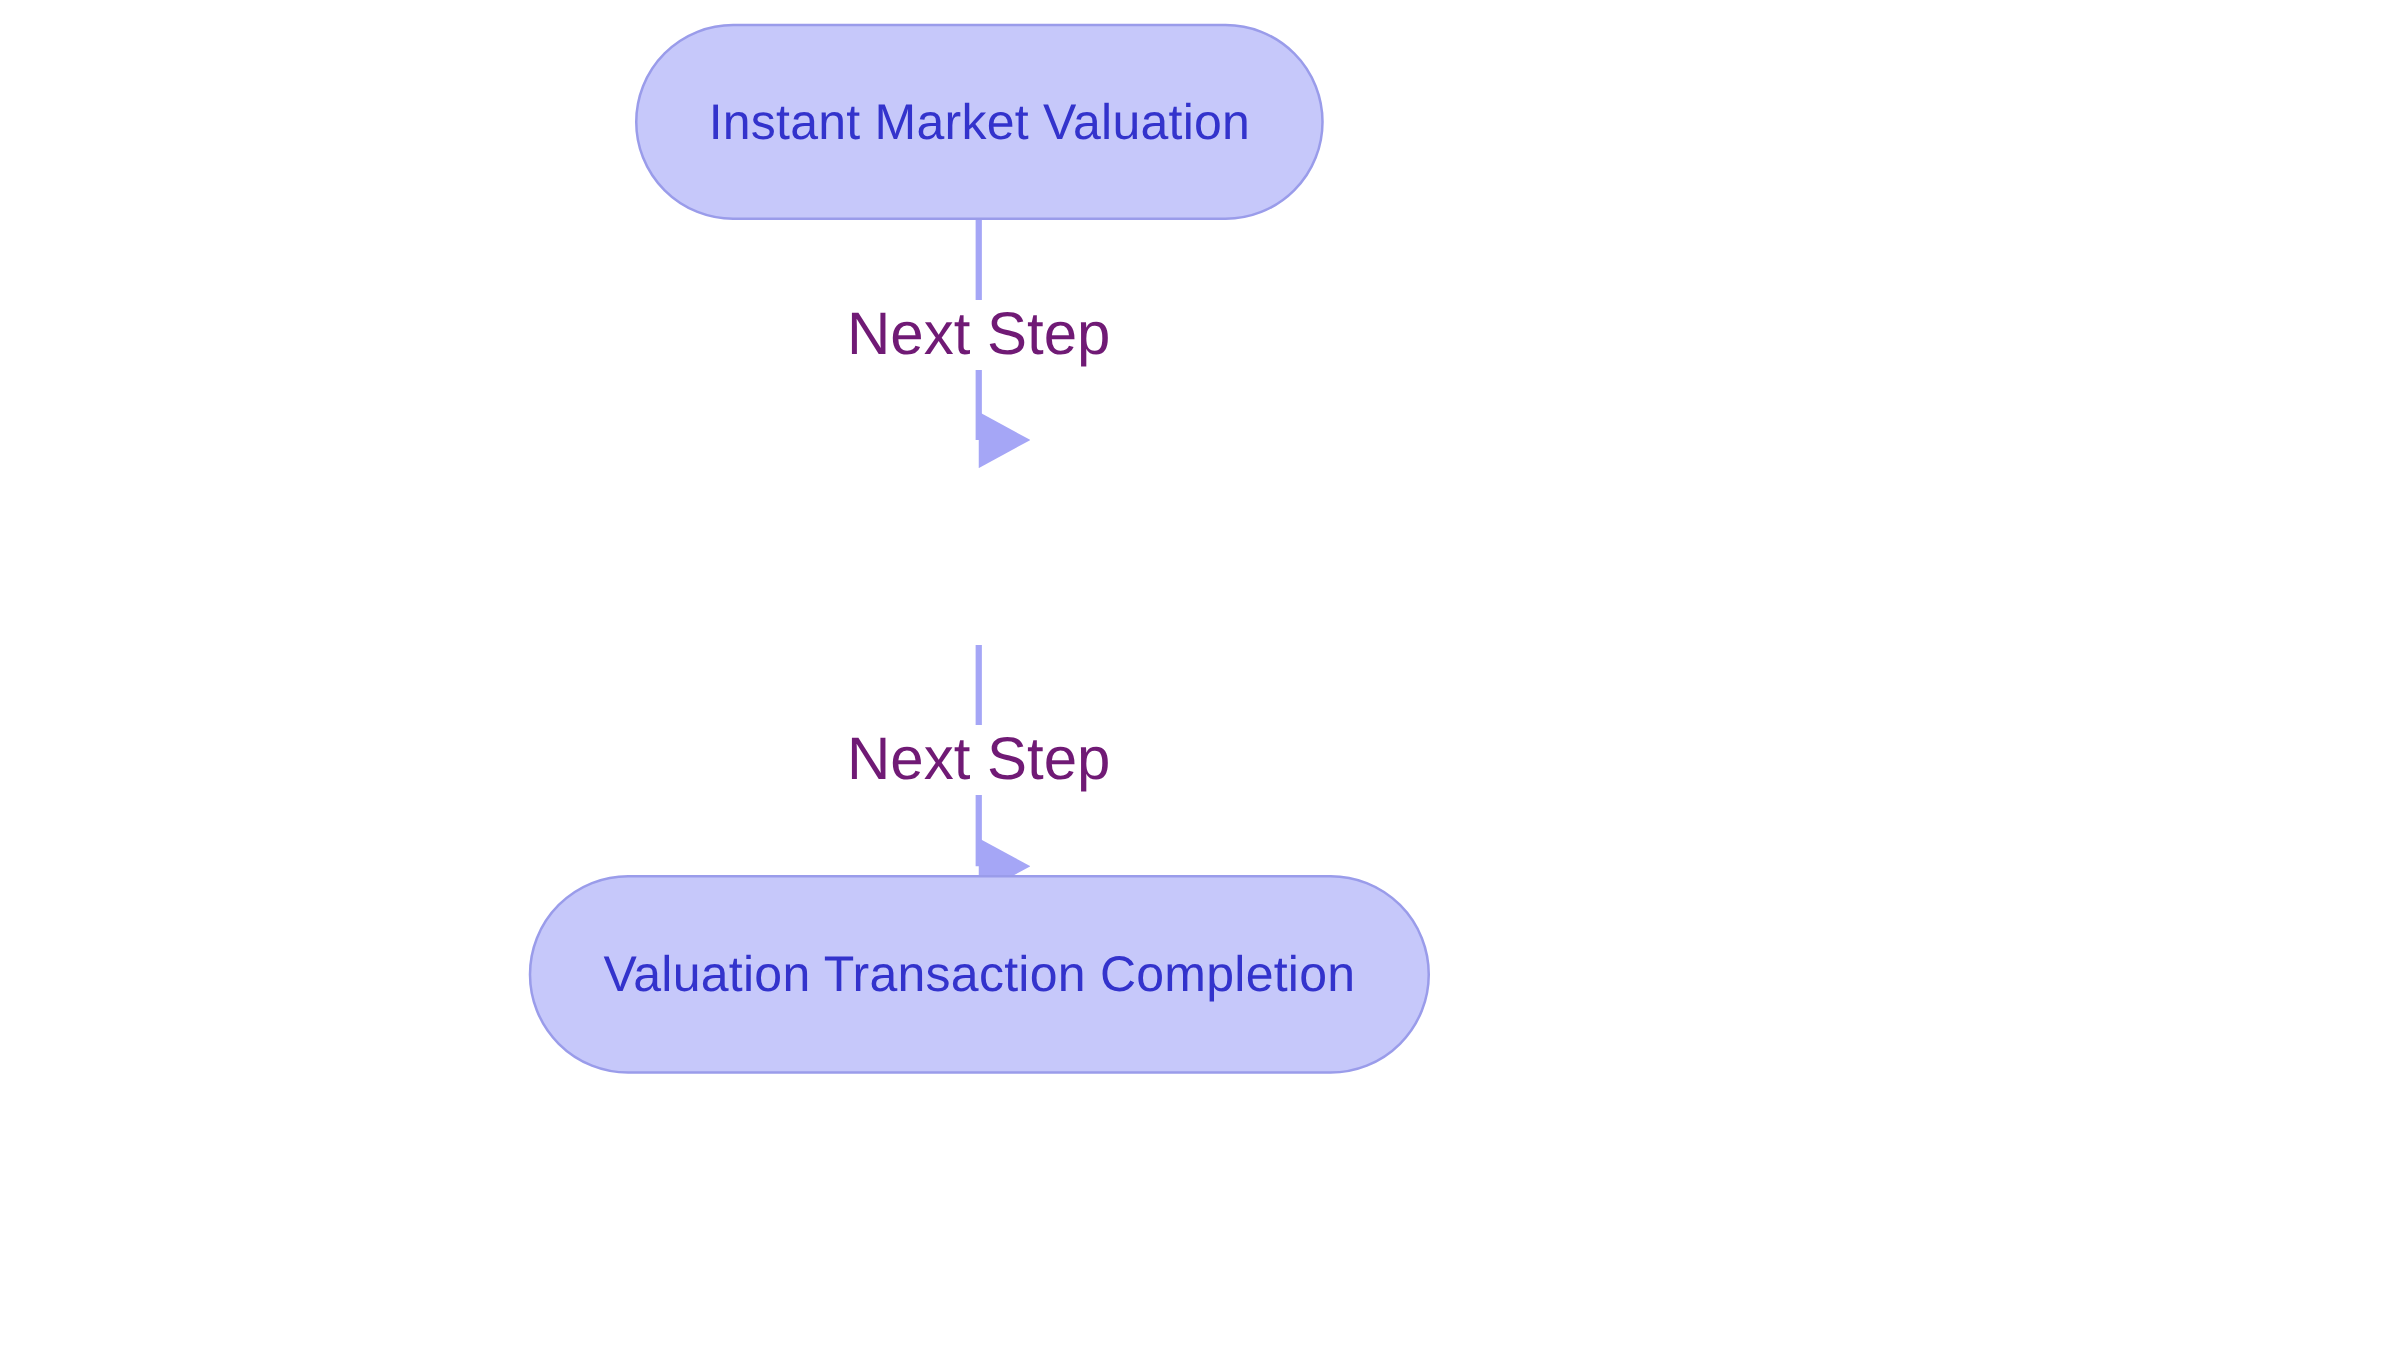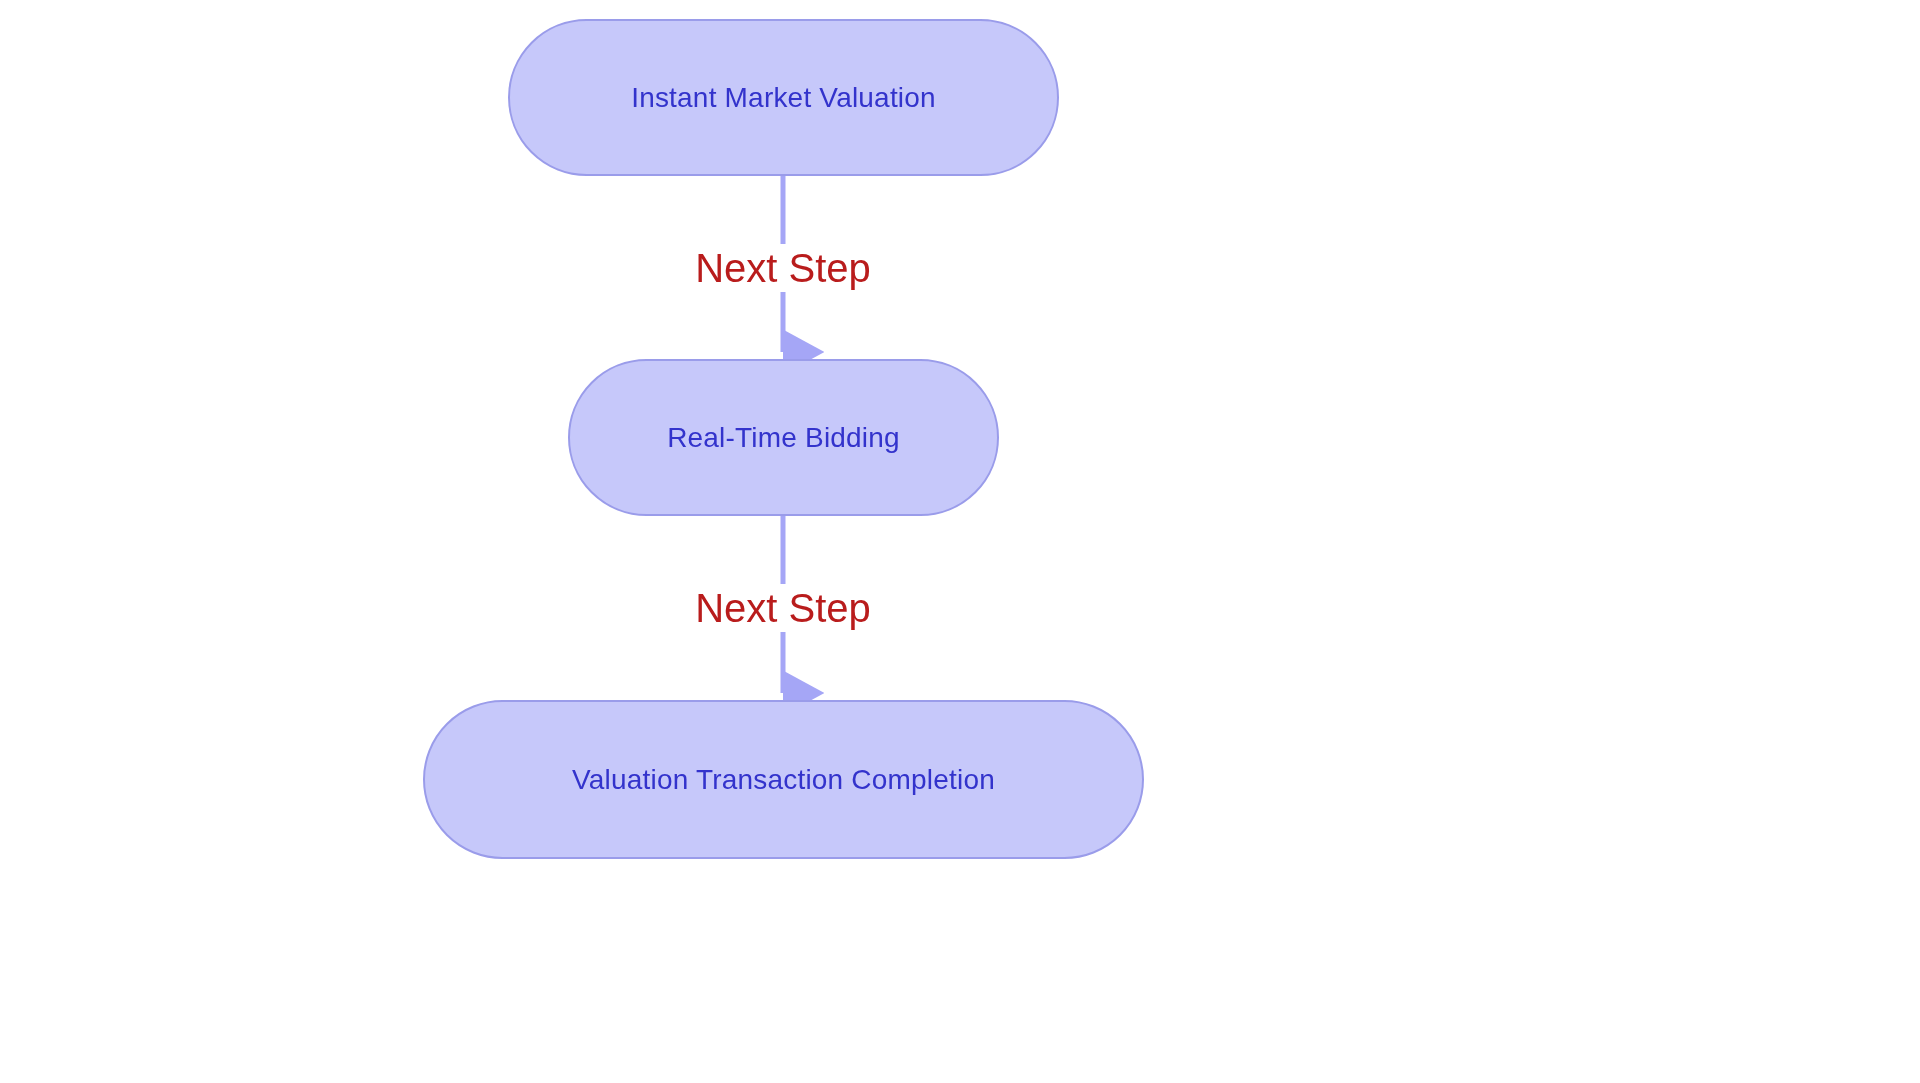--- a/index.html
+++ b/index.html
@@ -28,21 +28,21 @@
     display: flex;
     align-items: center;
     justify-content: center;
     background: #c6c8fa;
     border: 2px solid #9a9cea;
     border-radius: 9999px;
     color: #3333cc;
     white-space: nowrap;
   }
   .node-label {
-    font-size: 28px;
+    font-size: 40px;
     font-weight: 400;
     color: #3333cc;
     letter-spacing: 0.2px;
     line-height: 1;
   }
 
   #node-instant-market-valuation {
     left: 508px;
     top: 19px;
     width: 551px;
@@ -68,22 +68,22 @@
     top: 0;
     width: 1920px;
     height: 1083px;
     pointer-events: none;
   }
 
   
   .edge-label {
     position: absolute;
     background: #ffffff;
-    color: #b91c1c;
-    font-size: 40px;
+    color: #701a75;
+    font-size: 48px;
     line-height: 1;
     padding: 4px 6px;
     white-space: nowrap;
     transform: translate(-50%, -50%);
   }
   #edge-label-1 {
     left: 783px;
     top: 268px;
   }
   #edge-label-2 {
@@ -109,23 +109,20 @@
 
     <g>
       <line x1="783" y1="516" x2="783" y2="693" stroke="#a5a6f6" stroke-width="5" marker-end="url(#arrow-down)"></line>
     </g>
   </svg>
 
   <div class="node" id="node-instant-market-valuation">
     <span class="node-label">Instant Market Valuation</span>
   </div>
 
-  <div class="node" id="node-real-time-bidding">
-    <span class="node-label">Real-Time Bidding</span>
-  </div>
 
   <div class="node" id="node-seamless-transaction-completion">
     <span class="node-label">Valuation Transaction Completion</span>
   </div>
 
   <div class="edge-label" id="edge-label-1">Next Step</div>
 
   <div class="edge-label" id="edge-label-2">Next Step</div>
 
 </div>

